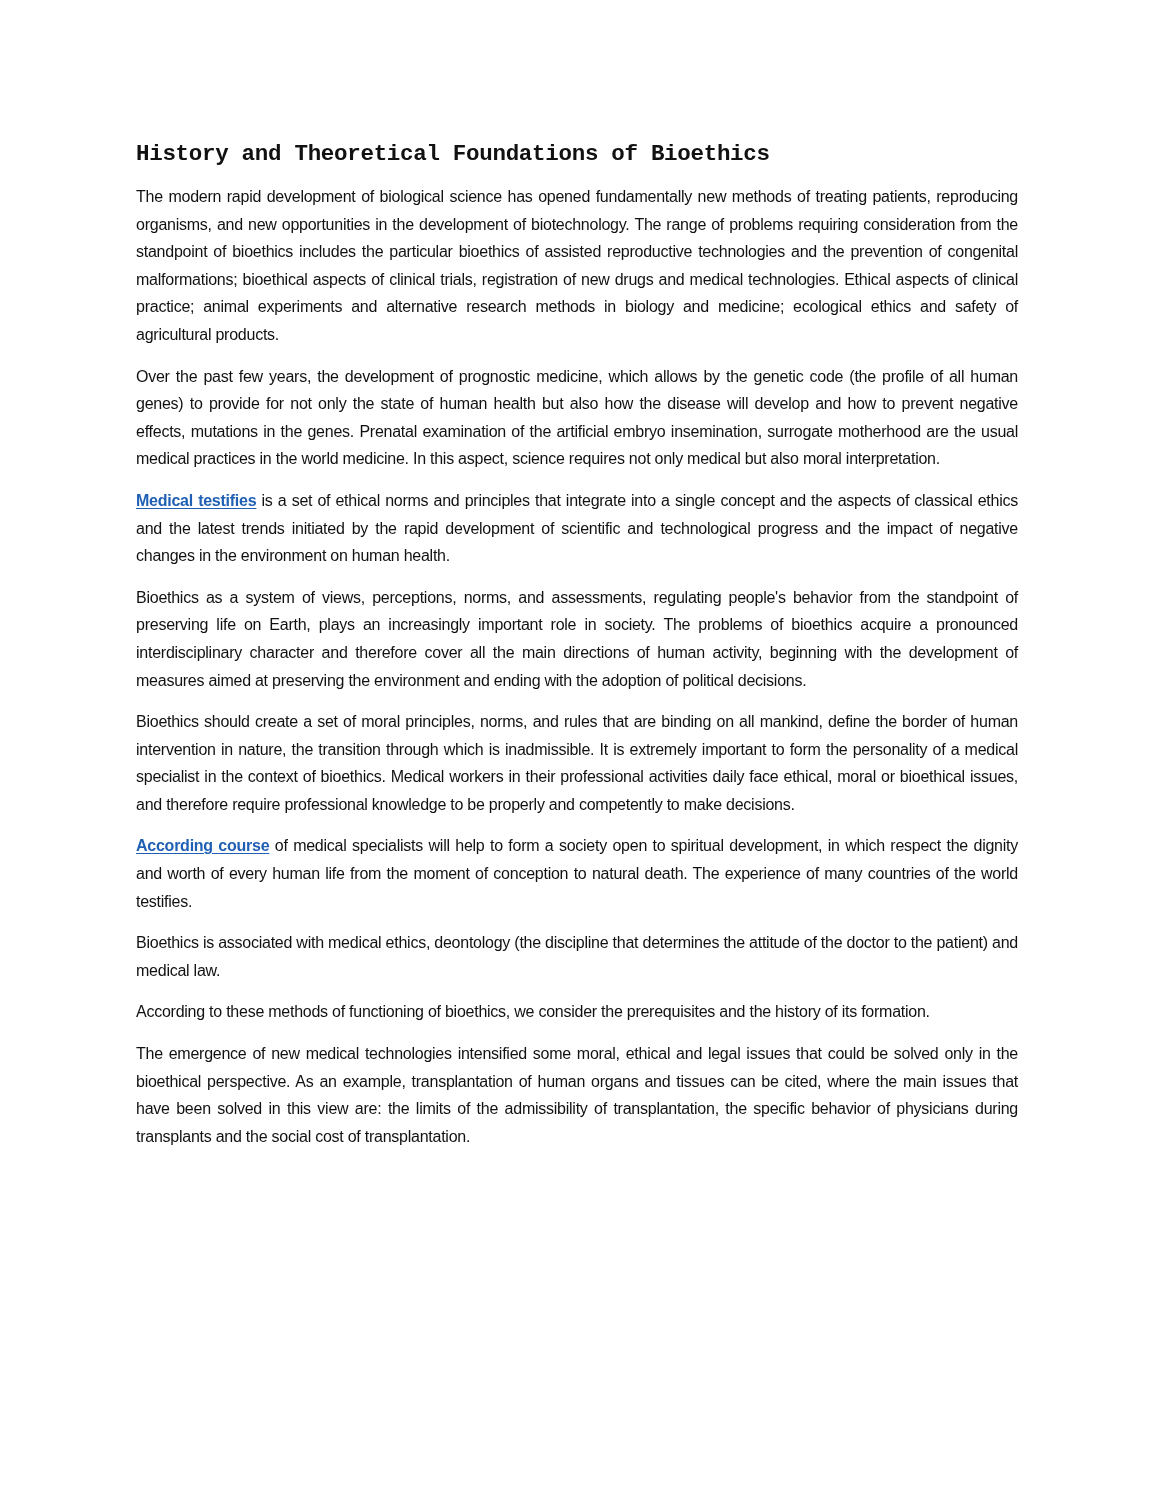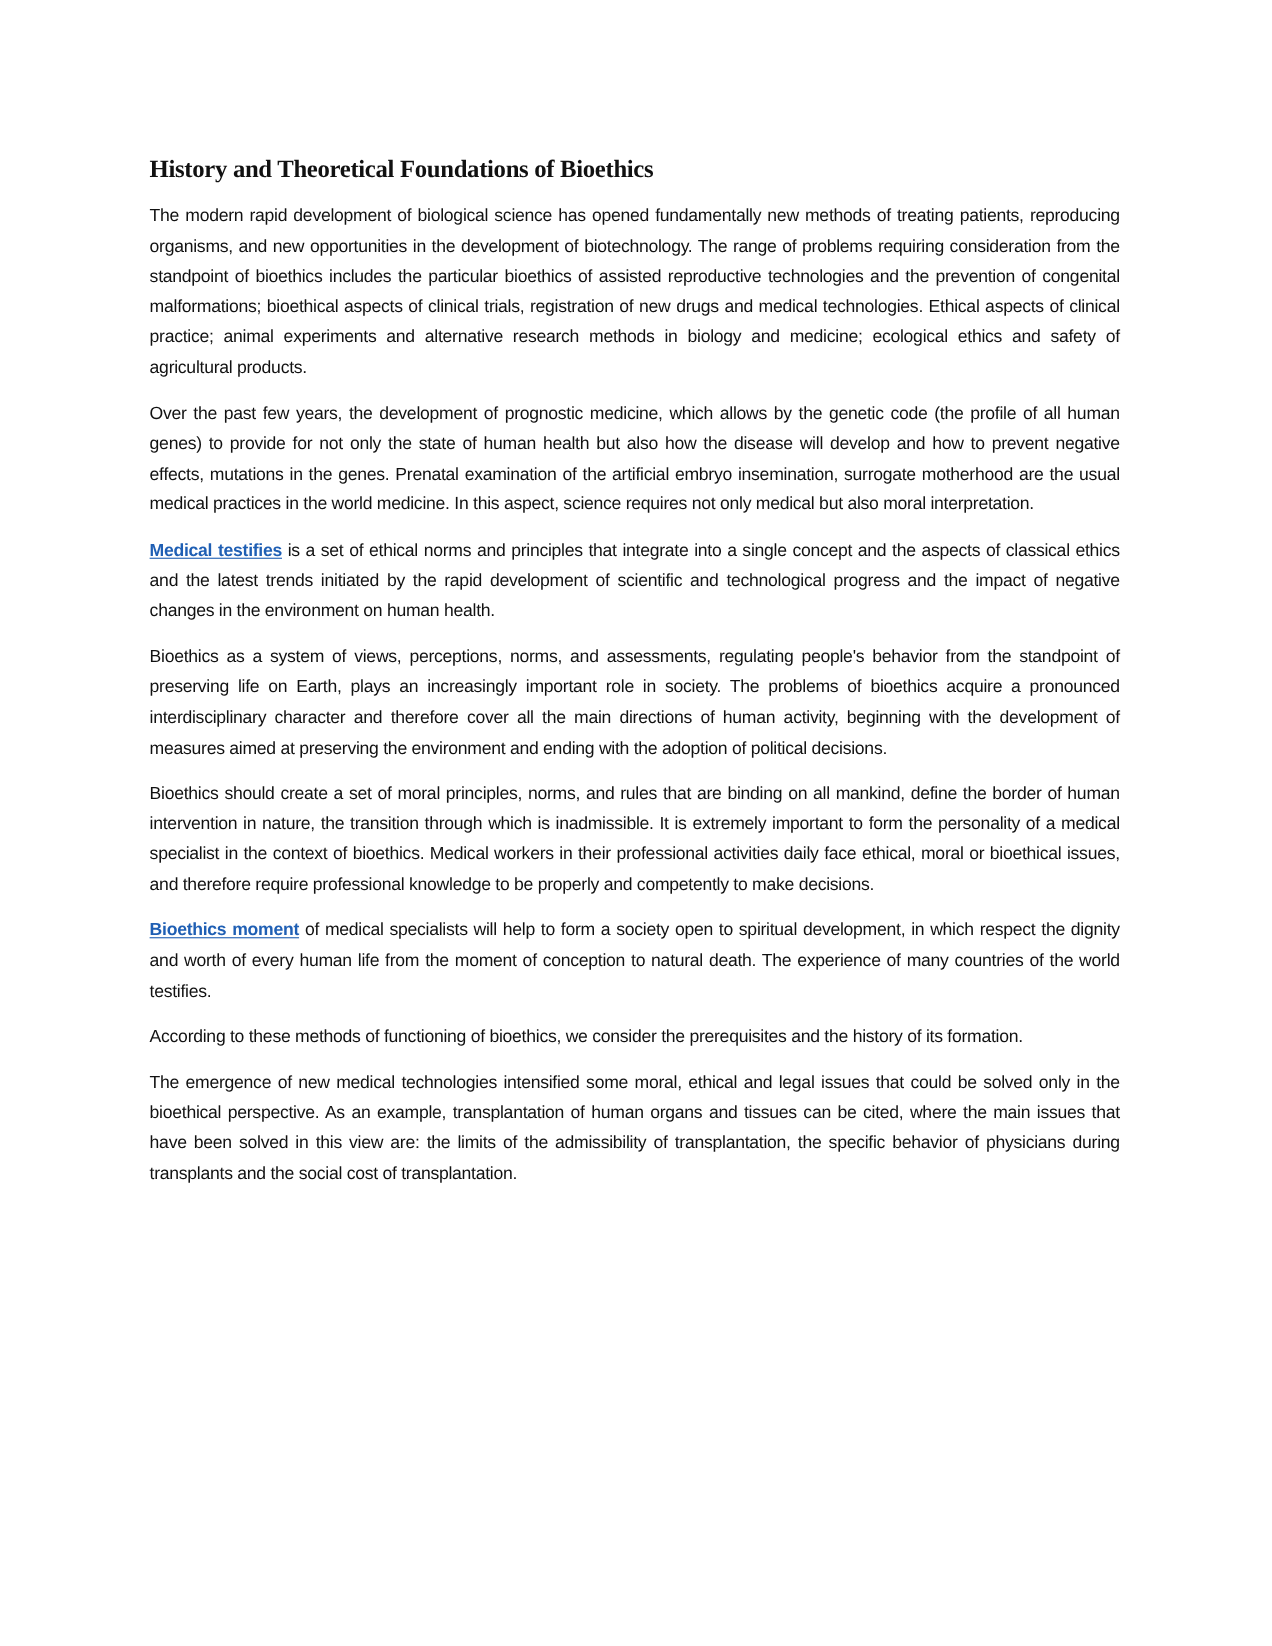--- a/index.html
+++ b/index.html
@@ -15,21 +15,21 @@
       font-family: "Liberation Sans", "DejaVu Sans", sans-serif;
       color: #111111;
     }
     .page {
       position: absolute;
       left: 136px;
       top: 138px;
       width: 882px;
     }
     h1.title {
-      font-family: Liberation Serif, serif;
+      font-family: Liberation Mono, monospace;
       font-weight: bold;
       font-size: 22.5px;
       line-height: 32px;
       margin: 0 0 13px 0;
       color: #111111;
       letter-spacing: -0.3px;
     }
     p.para {
       margin: 0 0 14px 0;
       font-size: 16px;
@@ -65,23 +65,26 @@
 
   <p class="para">
     <span>Bioethics as a system of views, perceptions, norms, and assessments, regulating people's behavior from the standpoint of preserving life on Earth, plays an increasingly important role in society. The problems of bioethics acquire a pronounced interdisciplinary character and therefore cover all the main directions of human activity, beginning with the development of measures aimed at preserving the environment and ending with the adoption of political decisions.</span>
   </p>
 
   <p class="para">
     <span>Bioethics should create a set of moral principles, norms, and rules that are binding on all mankind, define the border of human intervention in nature, the transition through which is inadmissible. It is extremely important to form the personality of a medical specialist in the context of bioethics. Medical workers in their professional activities daily face ethical, moral or bioethical issues, and therefore require professional knowledge to be properly and competently to make decisions.</span>
   </p>
 
   <p class="para">
-    <a class="link" href="#">Bioethics moment</a><span> of medical specialists will help to form a society open to spiritual development, in which respect the dignity and worth of every human life from the moment of conception to natural death. The experience of many countries of the world testifies.</span>
+    <a class="link" href="#">According course</a><span> of medical specialists will help to form a society open to spiritual development, in which respect the dignity and worth of every human life from the moment of conception to natural death. The experience of many countries of the world testifies.</span>
   </p>
 
+  <p class="para">
+    <span>Bioethics is associated with medical ethics, deontology (the discipline that determines the attitude of the doctor to the patient) and medical law.</span>
+  </p>
 
   <p class="para">
     <span>According to these methods of functioning of bioethics, we consider the prerequisites and the history of its formation.</span>
   </p>
 
   <p class="para">
     <span>The emergence of new medical technologies intensified some moral, ethical and legal issues that could be solved only in the bioethical perspective. As an example, transplantation of human organs and tissues can be cited, where the main issues that have been solved in this view are: the limits of the admissibility of transplantation, the specific behavior of physicians during transplants and the social cost of transplantation.</span>
   </p>
 </div>
 

